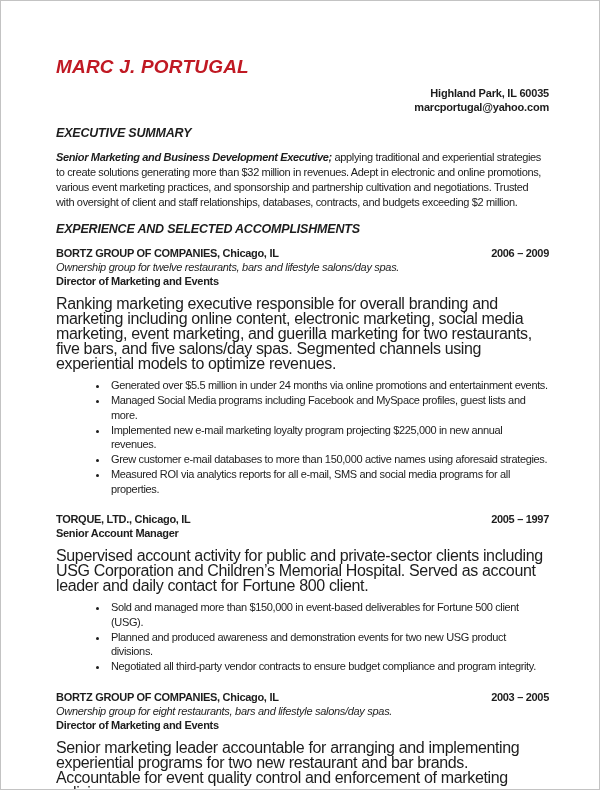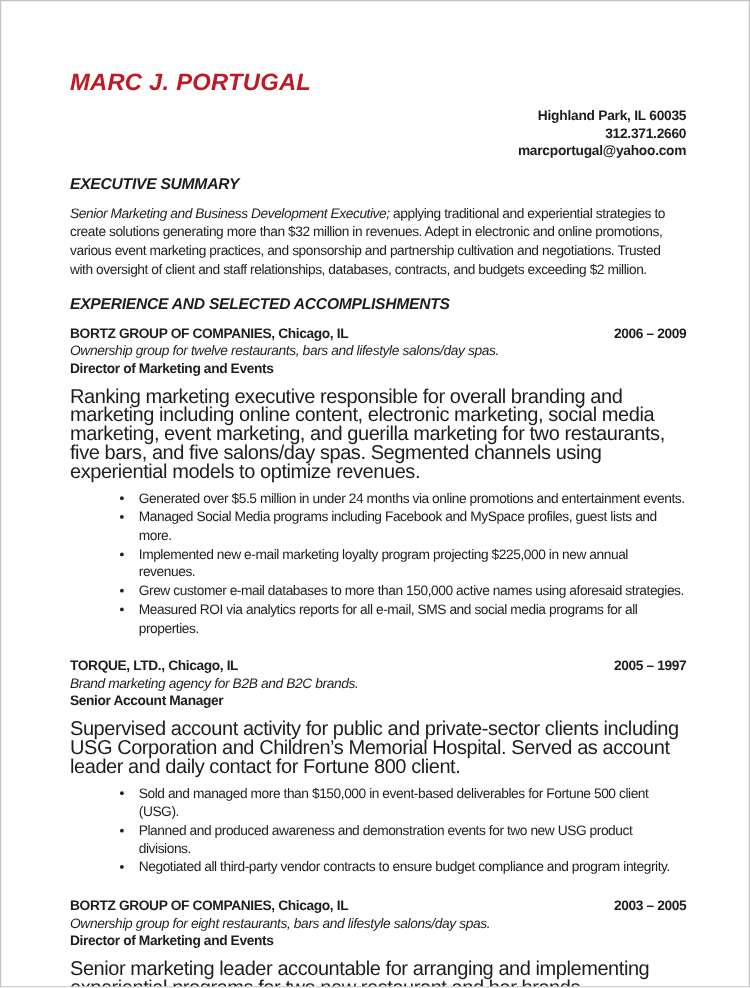--- a/index.html
+++ b/index.html
@@ -47,21 +47,21 @@
     letter-spacing:-0.2px;
     margin:12px 0 10px 0;
   }
   .para{
     font-size:11px;
     line-height:15px;
     letter-spacing:-0.35px;
     margin:0 0 12px 0;
   }
   .lead{
-    font-weight:normal;
+    font-weight:bold;
     font-style:italic;
   }
   .job{
     margin-bottom:16px;
   }
   .job-header{
     display:flex;
     justify-content:space-between;
     align-items:baseline;
     font-size:11px;
@@ -104,21 +104,20 @@
 </style>
 </head>
 <body>
 
 <div class="page">
 
   <h1 class="resume-name">MARC J. PORTUGAL</h1>
 
   <div class="contact-block">
     <div>Highland Park, IL 60035</div>
-    <div>312.371.2660</div>
     <div>marcportugal@yahoo.com</div>
   </div>
 
   <h2 class="section-heading">EXECUTIVE SUMMARY</h2>
 
   <p class="para"><span class="lead">Senior Marketing and Business Development Executive;</span><span> applying traditional and experiential strategies to create solutions generating more than $32 million in revenues. Adept in electronic and online promotions, various event marketing practices, and sponsorship and partnership cultivation and negotiations. Trusted with oversight of client and staff relationships, databases, contracts, and budgets exceeding $2 million.</span></p>
 
   <h2 class="section-heading">EXPERIENCE AND SELECTED ACCOMPLISHMENTS</h2>
 
   <div id="jobs-container">
@@ -137,21 +136,20 @@
           <li>Grew customer e-mail databases to more than 150,000 active names using aforesaid strategies.</li>
           <li>Measured ROI via analytics reports for all e-mail, SMS and social media programs for all properties.</li>
         </ul>
   </div>
 
   <div class="job">
     <div class="job-header">
       <span class="job-company">TORQUE, LTD., Chicago, IL</span>
       <span class="job-dates">2005 – 1997</span>
     </div>
-    <div class="job-descriptor">Brand marketing agency for B2B and B2C brands.</div>
     <div class="job-title">Senior Account Manager</div>
     <p class="job-summary">Supervised account activity for public and private-sector clients including USG Corporation and Children’s Memorial Hospital. Served as account leader and daily contact for Fortune 800 client.</p>
     <ul class="job-bullets">
           <li>Sold and managed more than $150,000 in event-based deliverables for Fortune 500 client (USG).</li>
           <li>Planned and produced awareness and demonstration events for two new USG product divisions.</li>
           <li>Negotiated all third-party vendor contracts to ensure budget compliance and program integrity.</li>
         </ul>
   </div>
 
   <div class="job">

